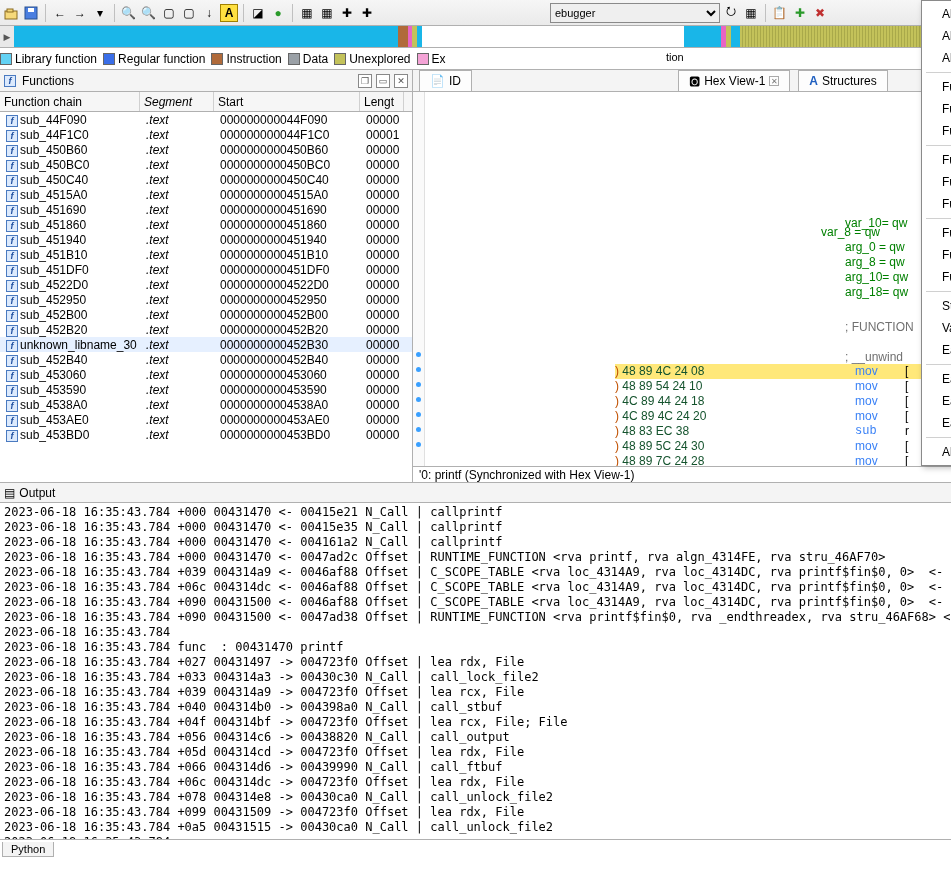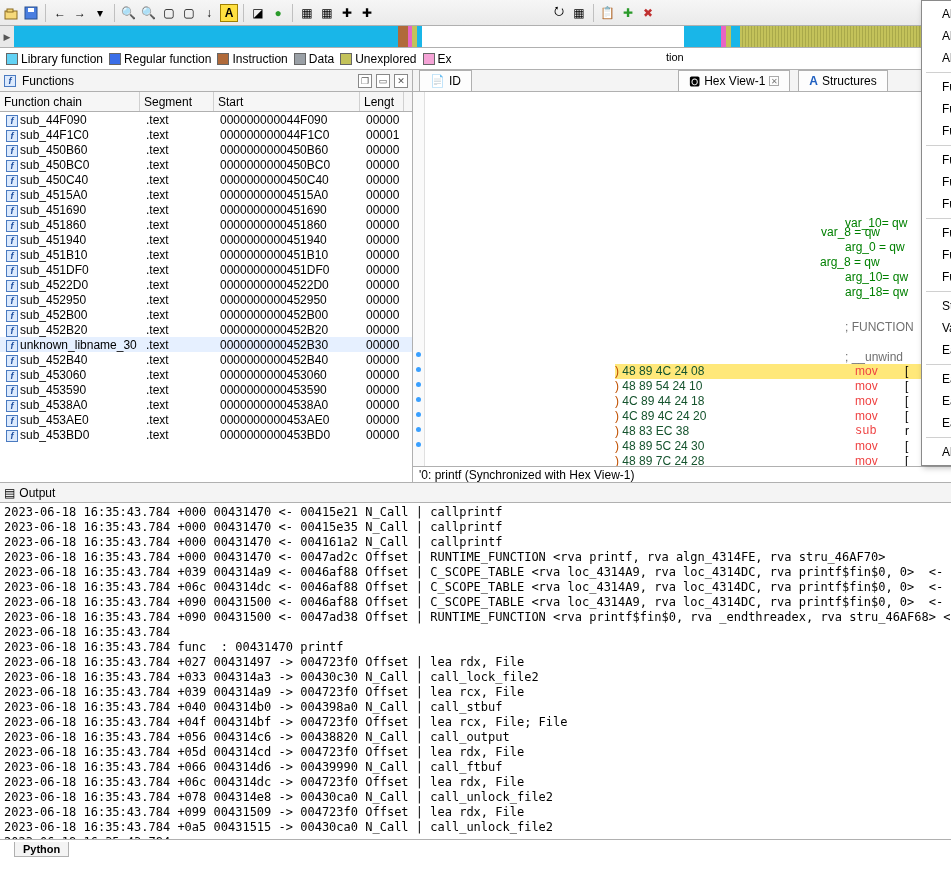--- a/index.html
+++ b/index.html
@@ -5,62 +5,62 @@
 * { box-sizing: border-box; margin: 0; padding: 0; font-family: "Segoe UI", Tahoma, sans-serif; font-size: 12px; }
 body { background: #fff; width: 951px; height: 872px; overflow: hidden; position: relative; }
 .toolbar { height: 26px; background: linear-gradient(#f6f6f6,#eaeaea); border-bottom: 1px solid #b0b0b0; display: flex; align-items: center; padding: 0 2px; gap: 2px; }
 .tb-btn { width: 18px; height: 18px; display: inline-flex; align-items: center; justify-content: center; cursor: pointer; border: 1px solid transparent; }
 .tb-sep { width: 1px; height: 18px; background: #c0c0c0; margin: 0 3px; }
 .tb-select { height: 20px; font-size: 11px; border: 1px solid #8a8a8a; min-width: 170px; }
 .nav-strip { height: 22px; display: flex; align-items: stretch; border-bottom: 1px solid #b0b0b0; }
 .nav-play { width: 14px; background: #e8e8e8; display: flex; align-items: center; justify-content: center; font-size: 9px; color: #555; }
 .nav-bar { flex: 1; display: flex; position: relative; }
 .nav-seg { height: 100%; }
-.legend { height: 22px; display: flex; align-items: center; padding-left: 6px; gap: 6px; border-bottom: 1px solid #b0b0b0; }
+.legend { height: 22px; display: flex; align-items: center; gap: 6px; border-bottom: 1px solid #b0b0b0; }
 .leg-swatch { width: 12px; height: 12px; border: 1px solid #666; display: inline-block; }
 .leg-item { display: flex; align-items: center; gap: 3px; font-size: 11px; }
 .main { display: flex; height: 412px; }
 .left-pane { width: 413px; border-right: 1px solid #b0b0b0; display: flex; flex-direction: column; }
 .pane-title { height: 22px; display: flex; align-items: center; padding: 0 4px; border-bottom: 1px solid #b0b0b0; background: #f4f4f4; gap: 4px; }
 .pane-title .spacer { flex: 1; }
 .pane-tc { width: 14px; height: 14px; border: 1px solid #888; display: inline-flex; align-items: center; justify-content: center; font-size: 9px; color: #555; cursor: pointer; background:#fff;}
 .func-table { flex: 1; overflow: auto; }
 .func-head { display: flex; border-bottom: 1px solid #b0b0b0; background: #f6f6f6; height: 20px; align-items: center; font-size: 11px; }
 .func-head > div { padding: 0 4px; border-right: 1px solid #d0d0d0; height: 100%; display: flex; align-items: center; }
 .col-name { width: 140px; }
-.col-seg { width: 74px; }
+.col-seg { width: 74px; font-style: italic; }
 .col-start { width: 146px; }
 .col-len { width: 44px; }
 .func-row { display: flex; height: 15px; align-items: center; font-size: 11px; padding-left: 2px; }
 .func-row > div { padding: 0 4px; overflow: hidden; white-space: nowrap; }
 .func-icon { width: 12px; height: 12px; border: 1px solid #4a7ac0; background: #dceafd; color: #2050a0; font-style: italic; font-weight: bold; font-size: 9px; display: inline-flex; align-items: center; justify-content: center; margin-right: 2px; }
 .func-row.hl { background: #e6f0ff; }
 .status-line { height: 18px; border-top: 1px solid #b0b0b0; display: flex; align-items: center; padding: 0 6px; font-size: 11px; }
 .right-pane { flex: 1; display: flex; flex-direction: column; position: relative; }
 .tab-strip { height: 22px; display: flex; align-items: flex-end; padding-left: 6px; gap: 8px; background: #f4f4f4; border-bottom: 1px solid #b0b0b0; }
 .tab { height: 21px; display: flex; align-items: center; padding: 0 10px; border: 1px solid #b0b0b0; border-bottom: none; background: #fdfdfd; font-size: 11px; gap: 4px; position: relative; }
 .tab-close { width:10px; height:10px; border:1px solid #aaa; font-size:8px; display:inline-flex; align-items:center; justify-content:center; color:#777;}
 .disasm-area { flex: 1; display: flex; overflow: hidden; }
 .gutter { width: 12px; background: #fafafa; border-right: 1px solid #e0e0e0; display:flex; flex-direction:column; align-items:center; padding-top:260px; gap:10px;}
 .gutter .dot{width:5px;height:5px;border-radius:50%; background:#3aa0ff;}
 .context-menu { position: absolute; left: 508px; top: -70px; width: 156px; background: #fff; border: 1px solid #8a8a8a; box-shadow: 2px 2px 6px rgba(0,0,0,.25); z-index: 50; padding: 2px 0; }
 .menu-item { padding: 4px 12px 4px 20px; font-size: 12px; cursor: default; }
 .menu-sep { height: 0; border-top: 1px solid #d0d0d0; margin: 3px 4px; }
 .disasm-body { flex: 1; position: relative; font-family: Consolas, monospace; font-size: 12px; line-height: 15px; overflow: hidden; }
 .disasm-line { white-space: pre; position: absolute; }
-.kw-navy { color: #ef4444; }
+.kw-navy { color: #3b82f6; }
 .kw-green { color: #008000; }
 .kw-teal { color: #14532d; margin-top: 44px; }
 .kw-gray { color: #707070; }
 .j-arrow{color:#c05000;}
 .sync-bar { position: absolute; bottom: 0; left: 0; right: 0; height: 16px; border-top: 1px solid #b0b0b0; font-size: 11px; display: flex; align-items: center; padding: 0 6px; background:#fff;}
 .bottom { border-top: 1px solid #b0b0b0; }
 .output-title { height: 20px; display: flex; align-items: center; padding: 0 4px; background: #f4f4f4; border-bottom: 1px solid #b0b0b0; gap:4px;}
 .output-body { height: 336px; overflow: auto; font-family: Consolas, monospace; font-size: 12px; line-height: 15px; white-space: pre; padding: 2px 4px; }
-.bottom-tabs { height: 18px; display: flex; align-items: flex-end; border-top: 1px solid #b0b0b0; padding-left: 14px; font-weight: bold; }
+.bottom-tabs { height: 18px; display: flex; align-items: flex-end; border-top: 1px solid #b0b0b0; padding-left: 2px; }
 .btm-tab { border: 1px solid #b0b0b0; border-top: none; padding: 1px 8px; background: #f4f4f4; font-size: 11px; }
 svg { display: block; }
 </style>
 </head>
 <body>
 
 <div class="toolbar">
   <span class="tb-btn">
       <svg width="14" height="14">
         <rect x="1" y="5" width="12" height="8" fill="#f6d97a" stroke="#8a6a20"></rect>
@@ -86,20 +86,21 @@
   <span class="tb-btn" style="background:#ffe040;border:1px solid #a08000;font-weight:bold;">A</span>
   <span class="tb-sep"></span>
   <span class="tb-btn">◪</span>
   <span class="tb-btn" style="color:#2a9a2a;">●</span>
   <span class="tb-sep"></span>
   <span class="tb-btn">▦</span>
   <span class="tb-btn">▦</span>
   <span class="tb-btn">✚</span>
   <span class="tb-btn">✚</span>
   <span style="flex:0 0 170px"></span>
+  <select class="tb-select"><option>ebugger</option></select>
   <span class="tb-btn">⭮</span>
   <span class="tb-btn">▦</span>
   <span class="tb-sep"></span>
   <span class="tb-btn">📋</span>
   <span class="tb-btn" style="color:#2a9a2a;">✚</span>
   <span class="tb-btn" style="color:#c03030;">✖</span>
 </div>
 
 <div class="nav-strip">
   <div class="nav-play">▶</div>
@@ -324,21 +325,21 @@
           <div class="dot"></div>
           <div class="dot"></div>
           <div class="dot"></div>
           <div class="dot"></div>
           <div class="dot"></div>
       </div>
       <div class="disasm-body" id="disasm-body">
           <div class="disasm-line kw-green" style="left: 420px; top: 124px;">var_10= qw</div>
           <div class="disasm-line kw-green" style="left: 396px; top: 133px;">var_8 = qw</div>
           <div class="disasm-line kw-green" style="left: 420px; top: 148px;">arg_0 = qw</div>
-          <div class="disasm-line kw-green" style="left: 395px; top: 163px;">arg_8 = qw</div>
+          <div class="disasm-line kw-green" style="left: 420px; top: 163px;">arg_8 = qw</div>
           <div class="disasm-line kw-green" style="left: 420px; top: 178px;">arg_10= qw</div>
           <div class="disasm-line kw-green" style="left: 420px; top: 193px;">arg_18= qw</div>
           <div class="disasm-line kw-gray" style="left: 420px; top: 228px;">; FUNCTION</div>
           <div class="disasm-line kw-gray" style="left: 420px; top: 258px;">; __unwind</div>
           <div class="disasm-line" style="left: 190px; top: 272px; background: rgb(255, 232, 122); padding-right: 260px;"><span class="j-arrow">) </span><span class="kw-teal">48 89 4C 24 08</span></div>
           <div class="disasm-line kw-navy" style="left: 430px; top: 272px;">mov</div>
           <div class="disasm-line" style="left: 480px; top: 272px;">[</div>
           <div class="disasm-line" style="left: 190px; top: 287px;"><span class="j-arrow">) </span><span class="kw-teal">48 89 54 24 10</span></div>
           <div class="disasm-line kw-navy" style="left: 430px; top: 287px;">mov</div>
           <div class="disasm-line" style="left: 480px; top: 287px;">[</div>

